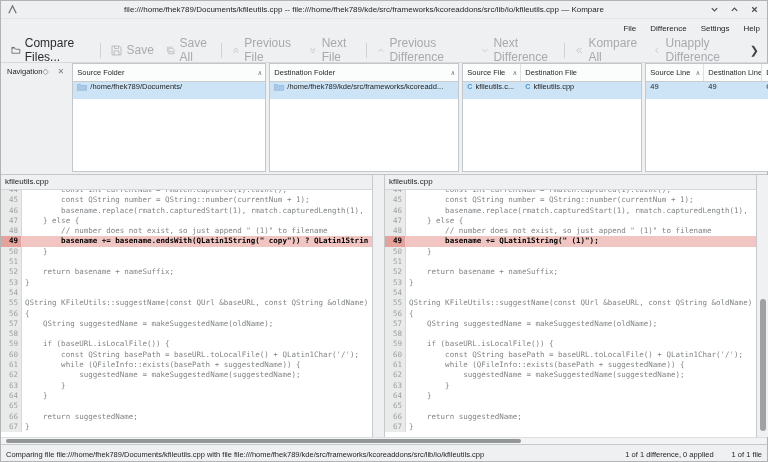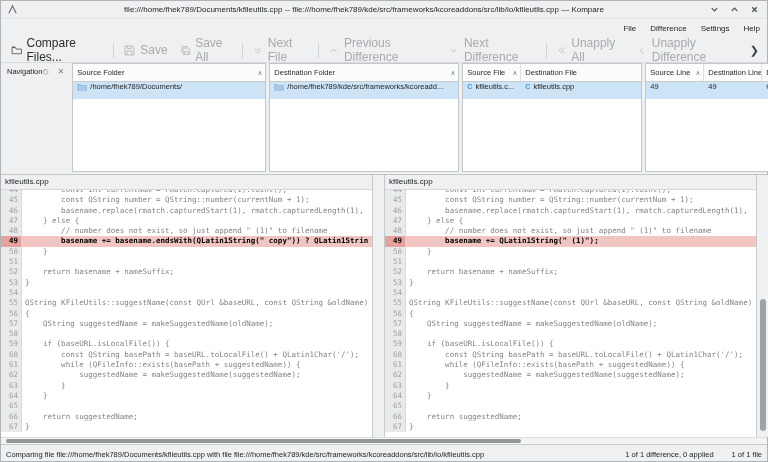--- a/index.html
+++ b/index.html
@@ -126,20 +126,27 @@
     <span class="tbtn disabled">
       <svg viewBox="0 0 16 16">
           <path class="st" d="M4.5 4.5 h7.5 l1.5 1.5 v7.5 h-9 z"></path>
           <path class="st" d="M6.5 13.5 v-4 h5 v4 M2.5 11 v-8.5 h8.5"></path>
         </svg>
       <span>Save All</span>
     </span>
     <span class="tsep"></span>
     <span class="tbtn disabled">
       <svg viewBox="0 0 16 16">
+          <polyline class="st" points="4,8 8,4 12,8"></polyline>
+          <polyline class="st" points="4,12 8,8 12,12"></polyline>
+        </svg>
+      <span>Previous File</span>
+    </span>
+    <span class="tbtn disabled">
+      <svg viewBox="0 0 16 16">
           <polyline class="st" points="4,4 8,8 12,4"></polyline>
           <polyline class="st" points="4,8 8,12 12,8"></polyline>
         </svg>
       <span>Next File</span>
     </span>
     <span class="tsep"></span>
     <span class="tbtn disabled">
       <svg viewBox="0 0 16 16">
           <polyline class="st" points="4,10 8,6 12,10"></polyline>
         </svg>
@@ -150,21 +157,21 @@
           <polyline class="st" points="4,6 8,10 12,6"></polyline>
         </svg>
       <span>Next Difference</span>
     </span>
     <span class="tsep"></span>
     <span class="tbtn disabled">
       <svg viewBox="0 0 16 16">
           <polyline class="st" points="8,4 4,8 8,12"></polyline>
           <polyline class="st" points="12,4 8,8 12,12"></polyline>
         </svg>
-      <span>Unapply All</span>
+      <span>Kompare All</span>
     </span>
     <span class="tbtn disabled">
       <svg viewBox="0 0 16 16">
           <polyline class="st" points="10,4 6,8 10,12"></polyline>
         </svg>
       <span>Unapply Difference</span>
     </span>
     <span class="tb-spacer"></span>
     <span class="tb-overflow">❯</span>
   </div>

